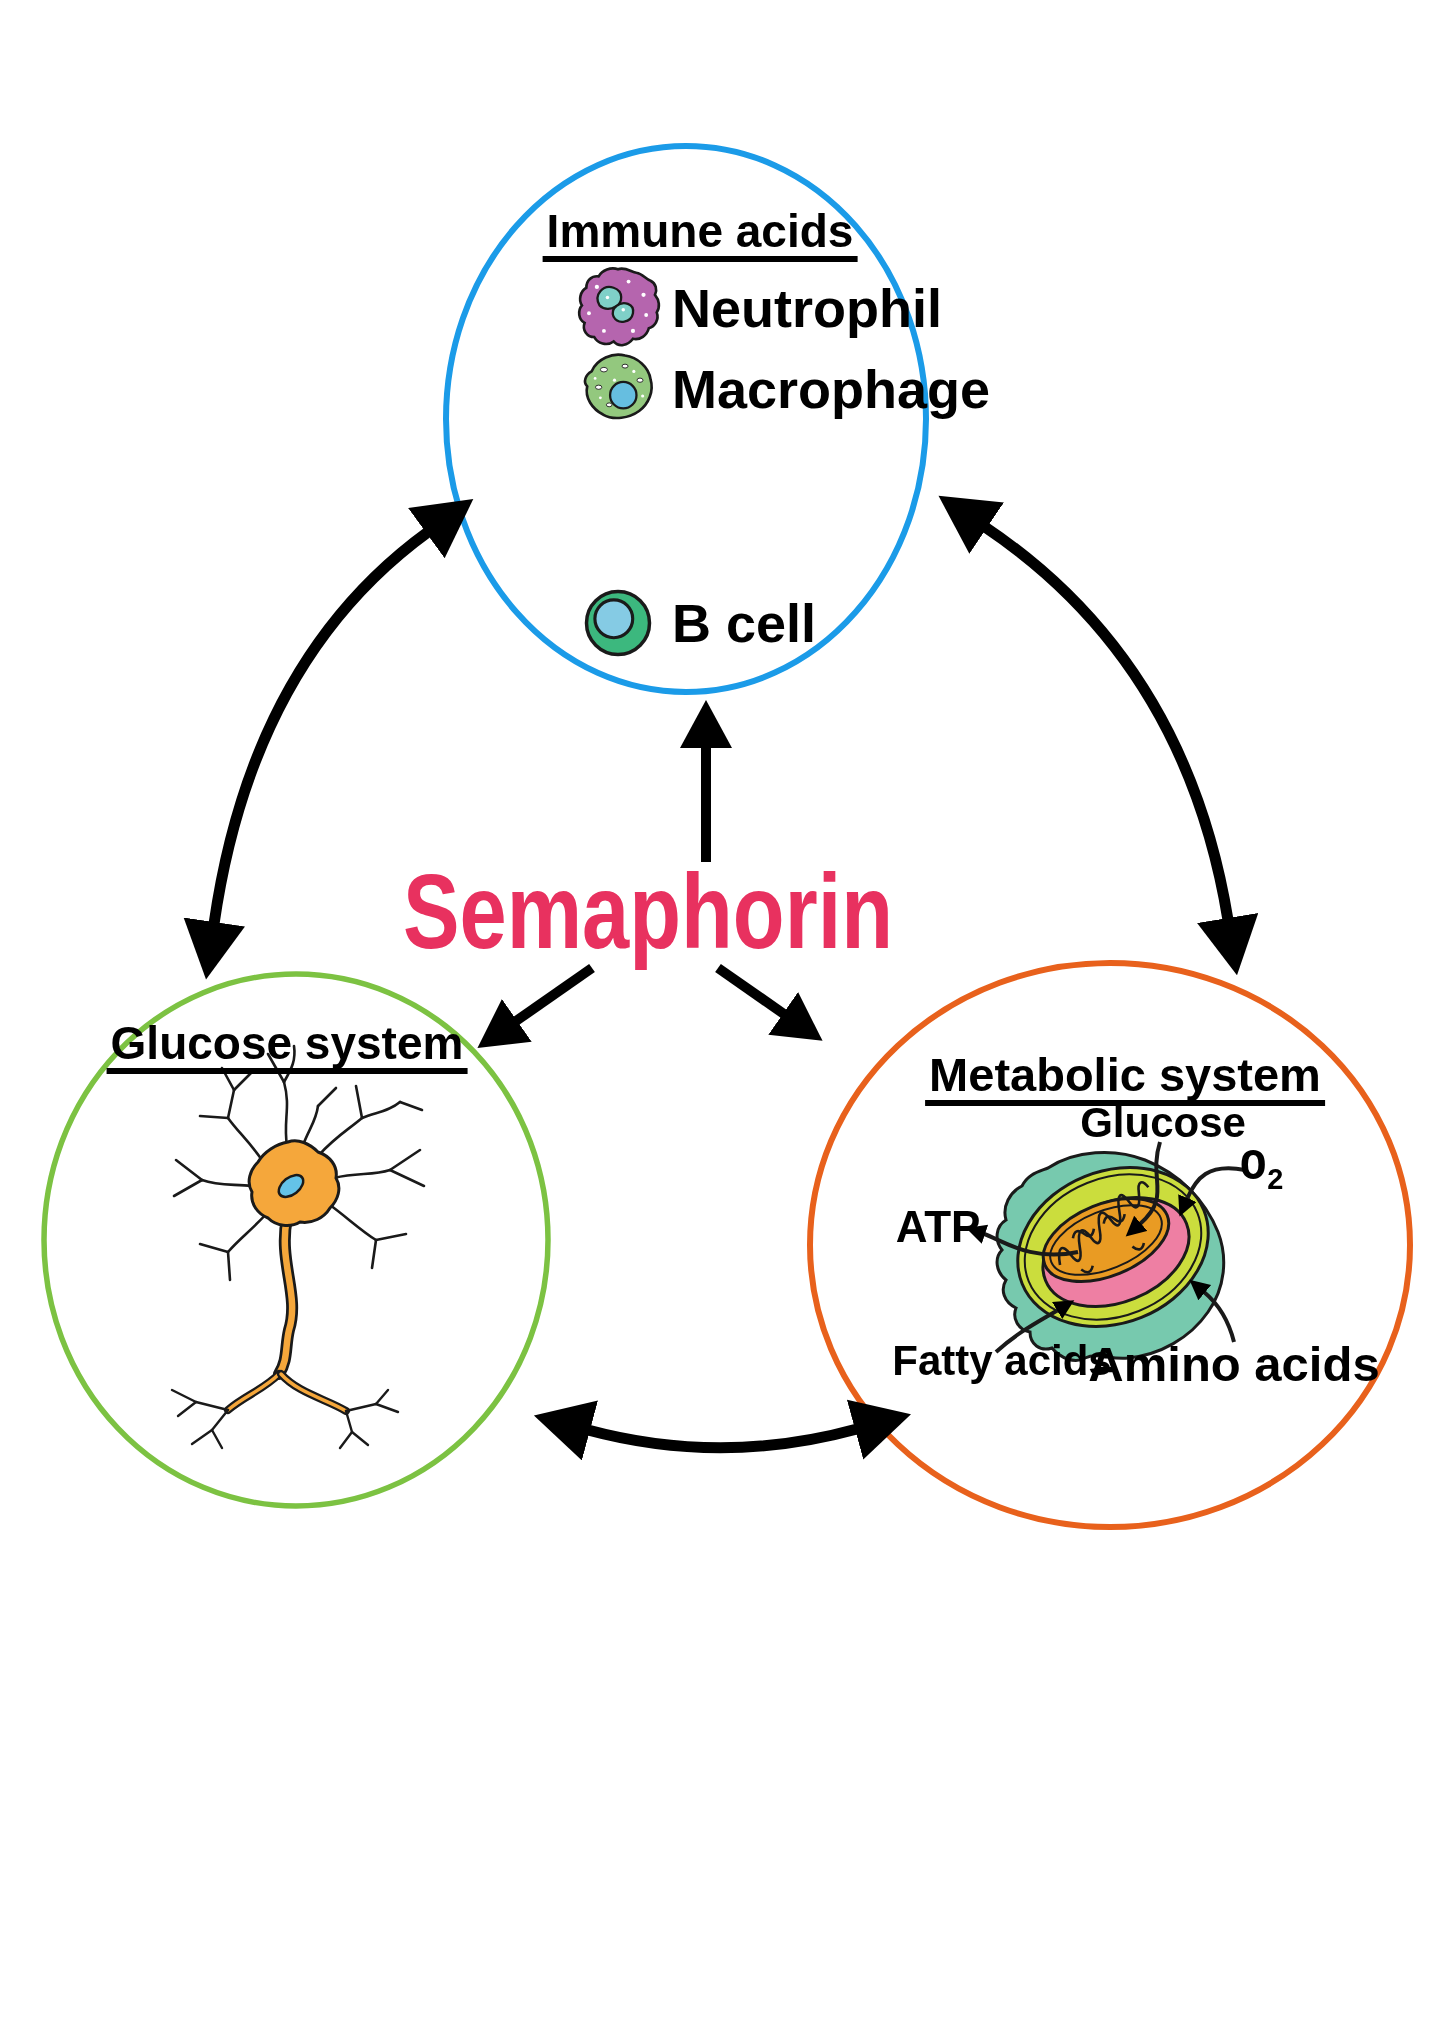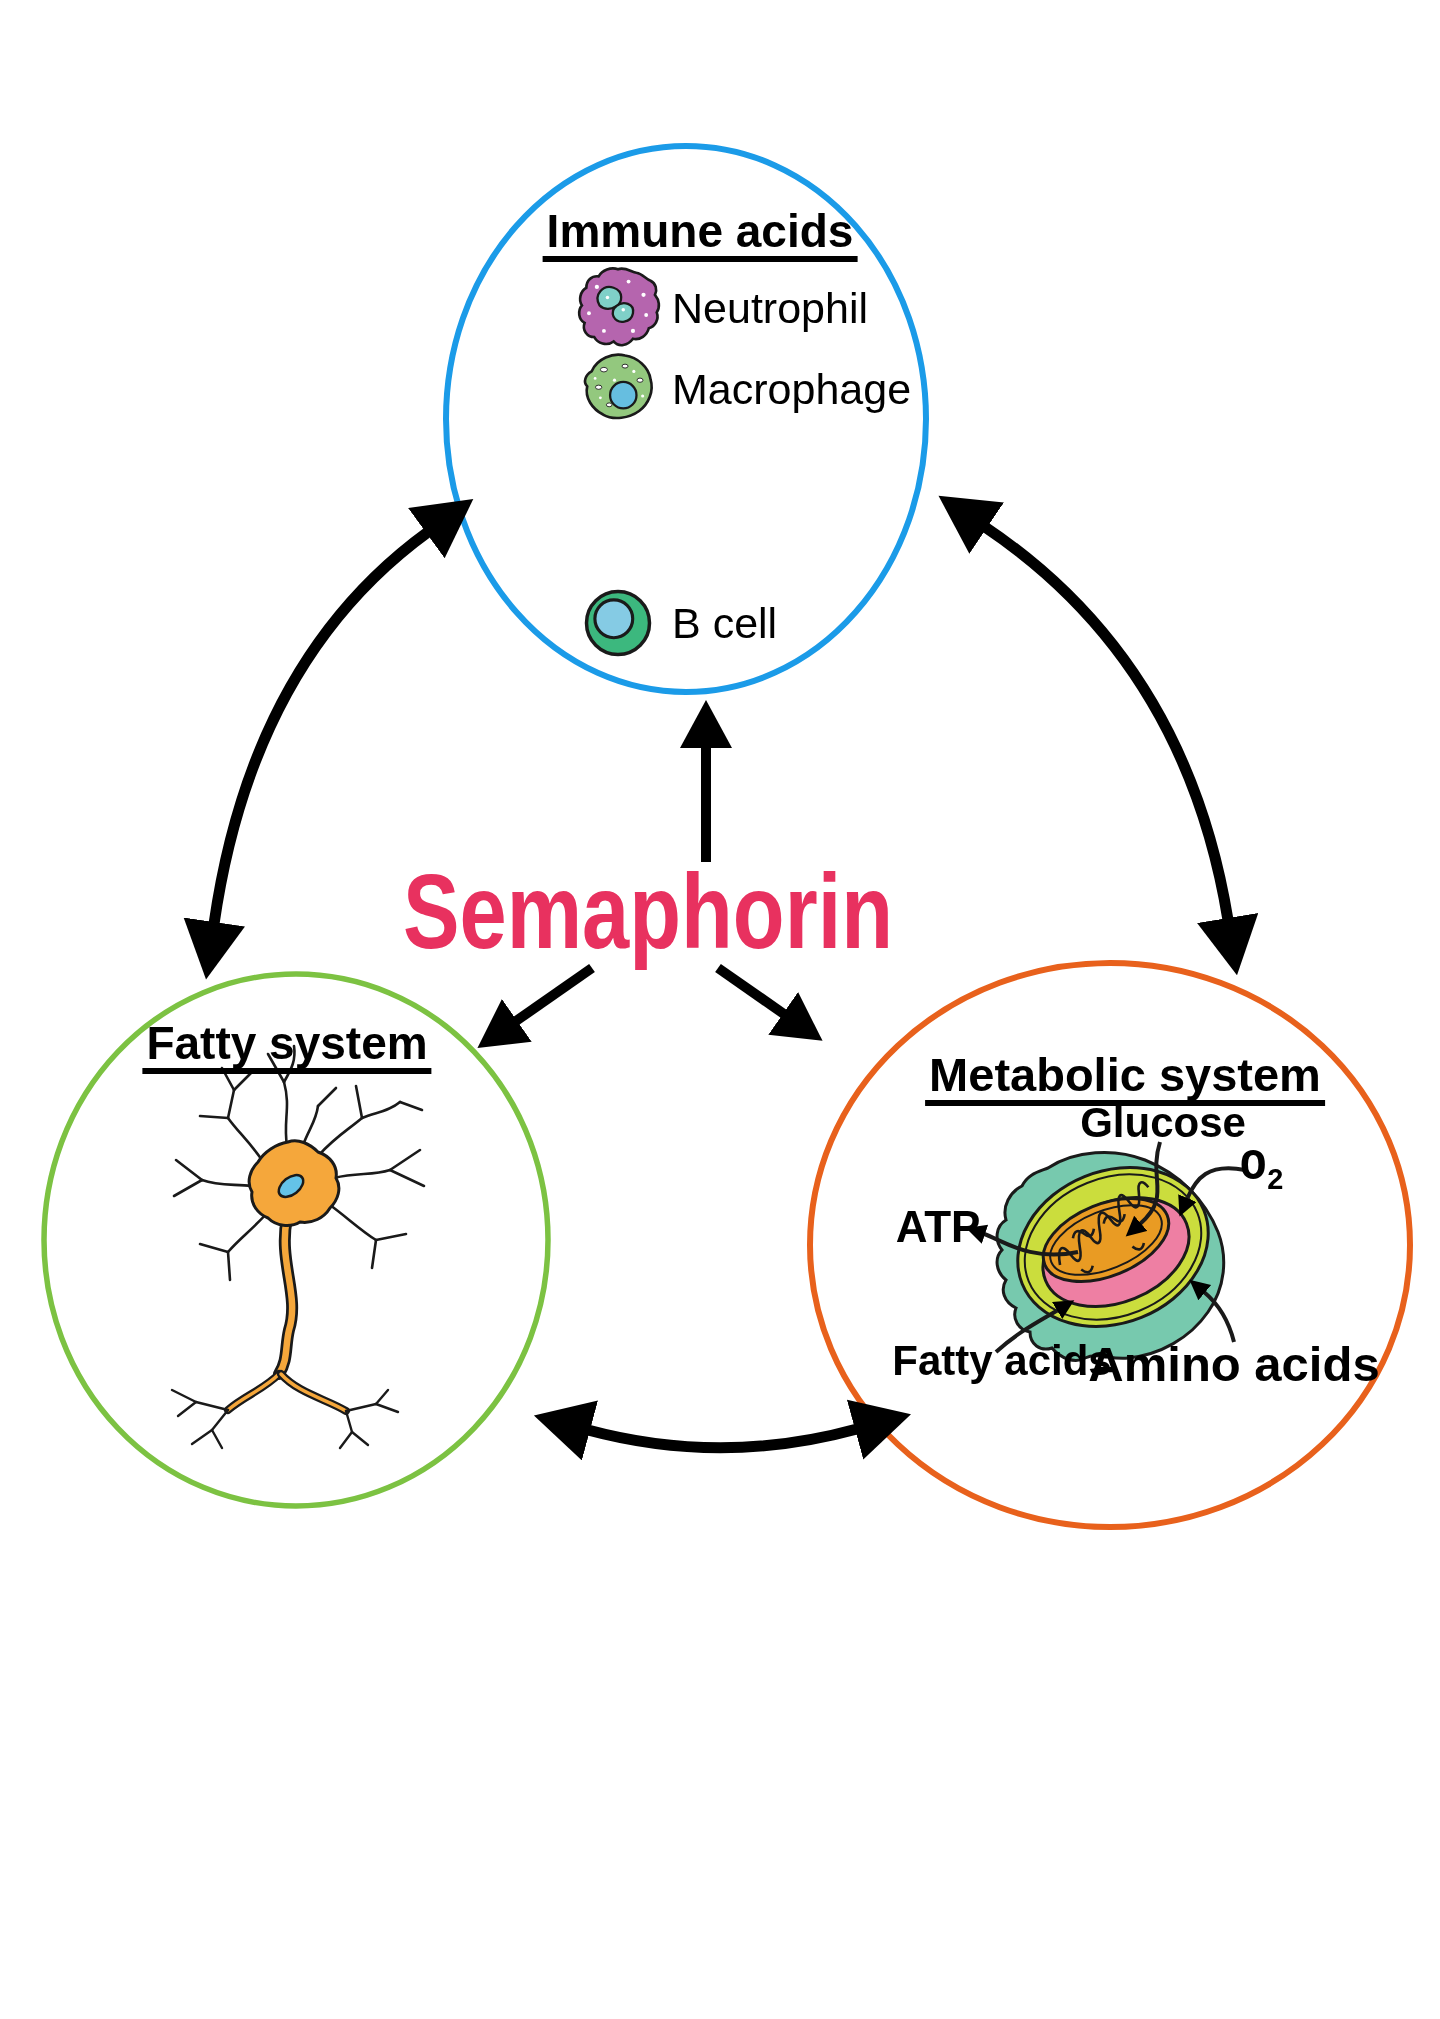--- a/index.html
+++ b/index.html
@@ -18,21 +18,21 @@
   .neural-title{font-size:46px;left:287px;top:1020px;}
   .metabolic-title{font-size:47px;left:1125px;top:1051px;}
   .semaphorin{
     font-weight:700;font-size:106px;color:#E8315F;line-height:1;white-space:nowrap;
     left:648px;top:858px;transform:translateX(-50%) scaleX(0.8);
   }
   .cell-row{
     position:absolute;left:570px;height:92px;display:flex;align-items:center;gap:6px;
   }
   .cell-icon-box{width:96px;height:92px;display:flex;align-items:center;justify-content:center;flex:none;}
-  .cell-label{font-weight:400;font-size:43px;color:#000;line-height:1;white-space:nowrap;}
+  .cell-label{font-weight:700;font-size:54px;color:#000;line-height:1;white-space:nowrap;}
   .mlabel{font-weight:700;color:#000;line-height:1;white-space:nowrap;transform:translateX(-50%);}
   .glucose{font-size:42px;left:1163px;top:1102px;}
   .o2{font-size:44px;left:1262px;top:1145px;font-family:Liberation Mono, monospace;}
   .o2 .sub{font-size:29px;vertical-align:-10px;font-weight:700;}
   .atp{font-size:44px;left:938px;top:1205px;}
   .fatty{font-size:42px;left:1002px;top:1340px;}
   .amino{font-size:49px;left:1234px;top:1340px;}
 </style>
 </head>
 <body>
@@ -212,21 +212,21 @@
   <div class="cell-row" style="top:577px">
     <span class="cell-icon-box">
       <svg width="70" height="70" viewBox="0 0 100 100">
         <circle cx="50" cy="50" r="45" fill="#3CB87E" stroke="#1a1a1a" stroke-width="5"></circle>
         <circle cx="44" cy="44" r="27" fill="#85CBE4" stroke="#1a1a1a" stroke-width="4.5"></circle>
       </svg>
     </span>
     <span class="cell-label">B cell</span>
   </div>
 
-  <div class="abs title neural-title">Fatty system</div>
+  <div class="abs title neural-title">Glucose system</div>
 
   <div class="abs title metabolic-title">Metabolic system</div>
   <div class="abs mlabel glucose">Glucose</div>
   <div class="abs mlabel o2"><span>O</span><span class="sub">2</span></div>
   <div class="abs mlabel atp">ATP</div>
   <div class="abs mlabel fatty">Fatty acids</div>
   <div class="abs mlabel amino">Amino acids</div>
 
 </div>
 

